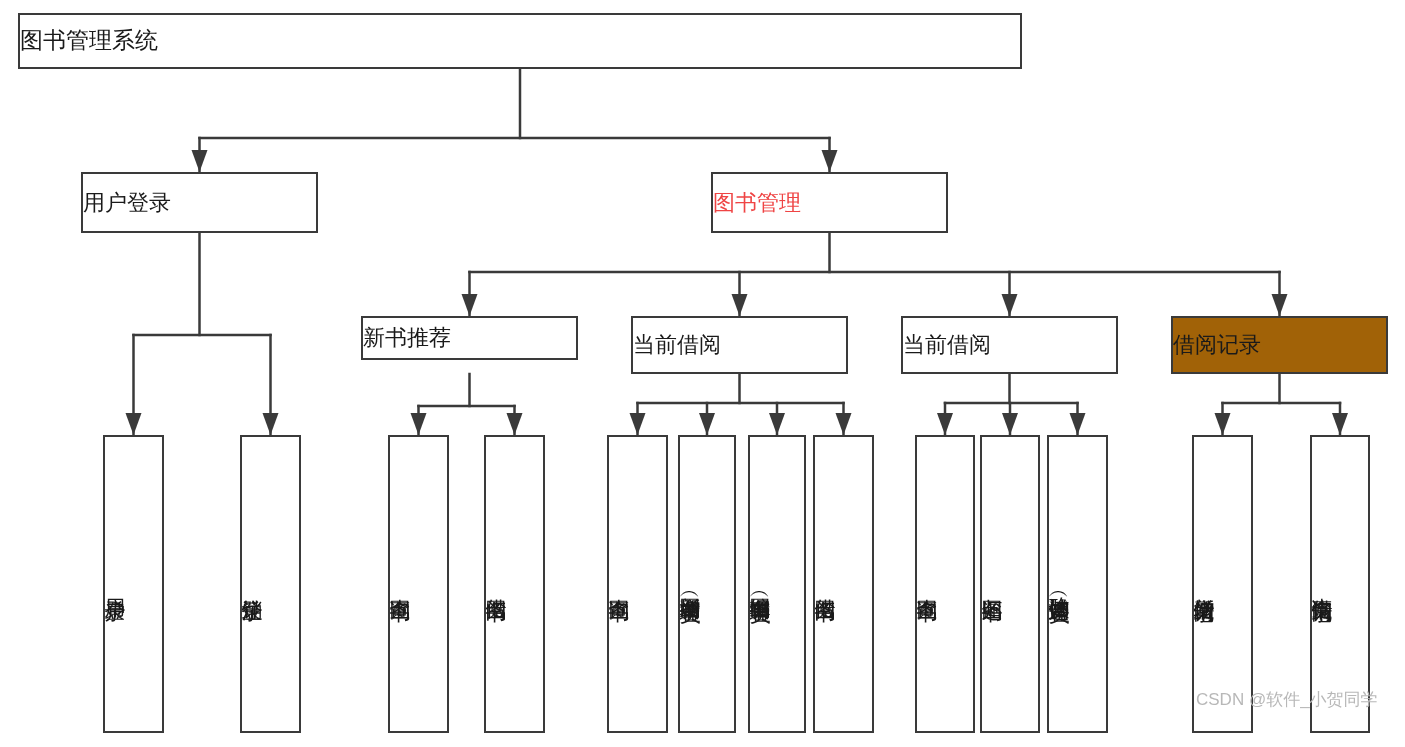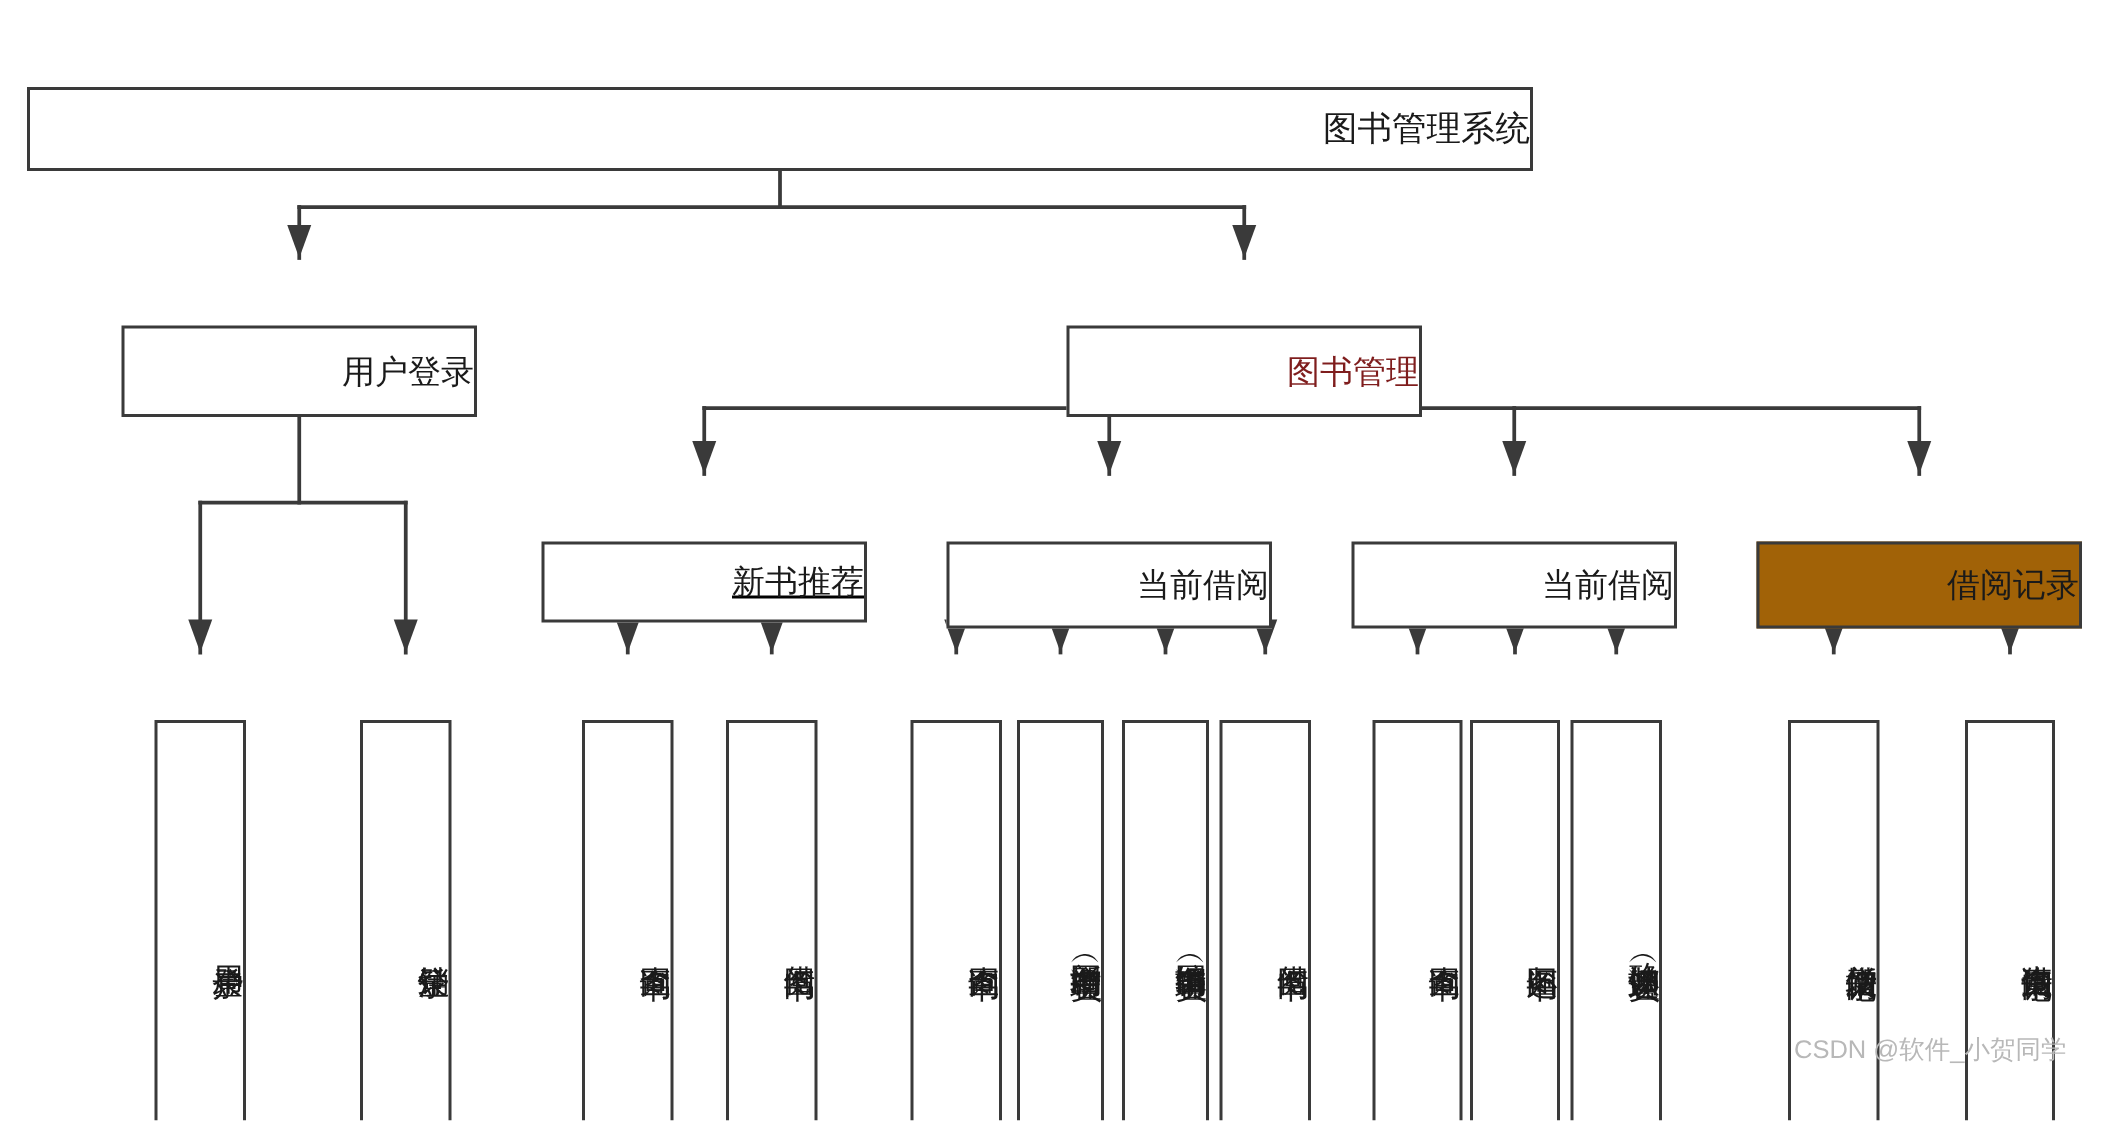--- a/index.html
+++ b/index.html
@@ -22,23 +22,22 @@
     left: 0;
     top: 0;
   }
   .node-box {
     position: absolute;
     box-sizing: border-box;
     background: #ffffff;
     border: 2px solid #ef4444;
     display: flex;
     align-items: center;
-    justify-content: flex-end;
+    justify-content: flex-start;
     overflow: hidden;
-    margin-top: 45px;
   }
   .node-label {
     color: #1a1a1a;
     text-align: center;
     line-height: 1.18;
     white-space: nowrap;
   }
   .node-root .node-label {
     font-size: 23px;
   }
@@ -119,23 +118,23 @@
       <path d="M 1332 413 L 1348 413 L 1340 435 Z" fill="#3a3a3a"></path>
     </svg>
   <div id="node-layer">
       <div class="node-box node-root" style="left: 18px; top: 13px; width: 1004px; height: 56px; border-color: rgb(58, 58, 58); background: rgb(255, 255, 255);">
         <div class="node-label" style="color: rgb(26, 26, 26);">图书管理系统</div>
       </div>
       <div class="node-box node-branch" style="left: 81px; top: 172px; width: 237px; height: 61px; border-color: rgb(58, 58, 58); background: rgb(255, 255, 255);">
         <div class="node-label" style="color: rgb(26, 26, 26);">用户登录</div>
       </div>
       <div class="node-box node-branch" style="left: 711px; top: 172px; width: 237px; height: 61px; border-color: rgb(58, 58, 58); background: rgb(255, 255, 255);">
-        <div class="node-label" style="color: #7f1d1d;">图书管理</div>
+        <div class="node-label" style="color: #ef4444;">图书管理</div>
       </div>
-      <div class="node-box node-branch" style="left: 361px; top: 316px; width: 217px; height: 54px; border-color: rgb(58, 58, 58); background: rgb(255, 255, 255); text-decoration: underline;">
+      <div class="node-box node-branch" style="left: 361px; top: 316px; width: 217px; height: 44px; border-color: rgb(58, 58, 58); background: rgb(255, 255, 255);">
         <div class="node-label" style="color: rgb(26, 26, 26);">新书推荐</div>
       </div>
       <div class="node-box node-branch" style="left: 631px; top: 316px; width: 217px; height: 58px; border-color: rgb(58, 58, 58); background: rgb(255, 255, 255);">
         <div class="node-label" style="color: rgb(26, 26, 26);">当前借阅</div>
       </div>
       <div class="node-box node-branch" style="left: 901px; top: 316px; width: 217px; height: 58px; border-color: rgb(58, 58, 58); background: rgb(255, 255, 255);">
         <div class="node-label" style="color: rgb(26, 26, 26);">当前借阅</div>
       </div>
       <div class="node-box node-branch" style="left: 1171px; top: 316px; width: 217px; height: 58px; border-color: rgb(58, 58, 58); background: #a16207;">
         <div class="node-label" style="color: rgb(26, 26, 26);">借阅记录</div>

